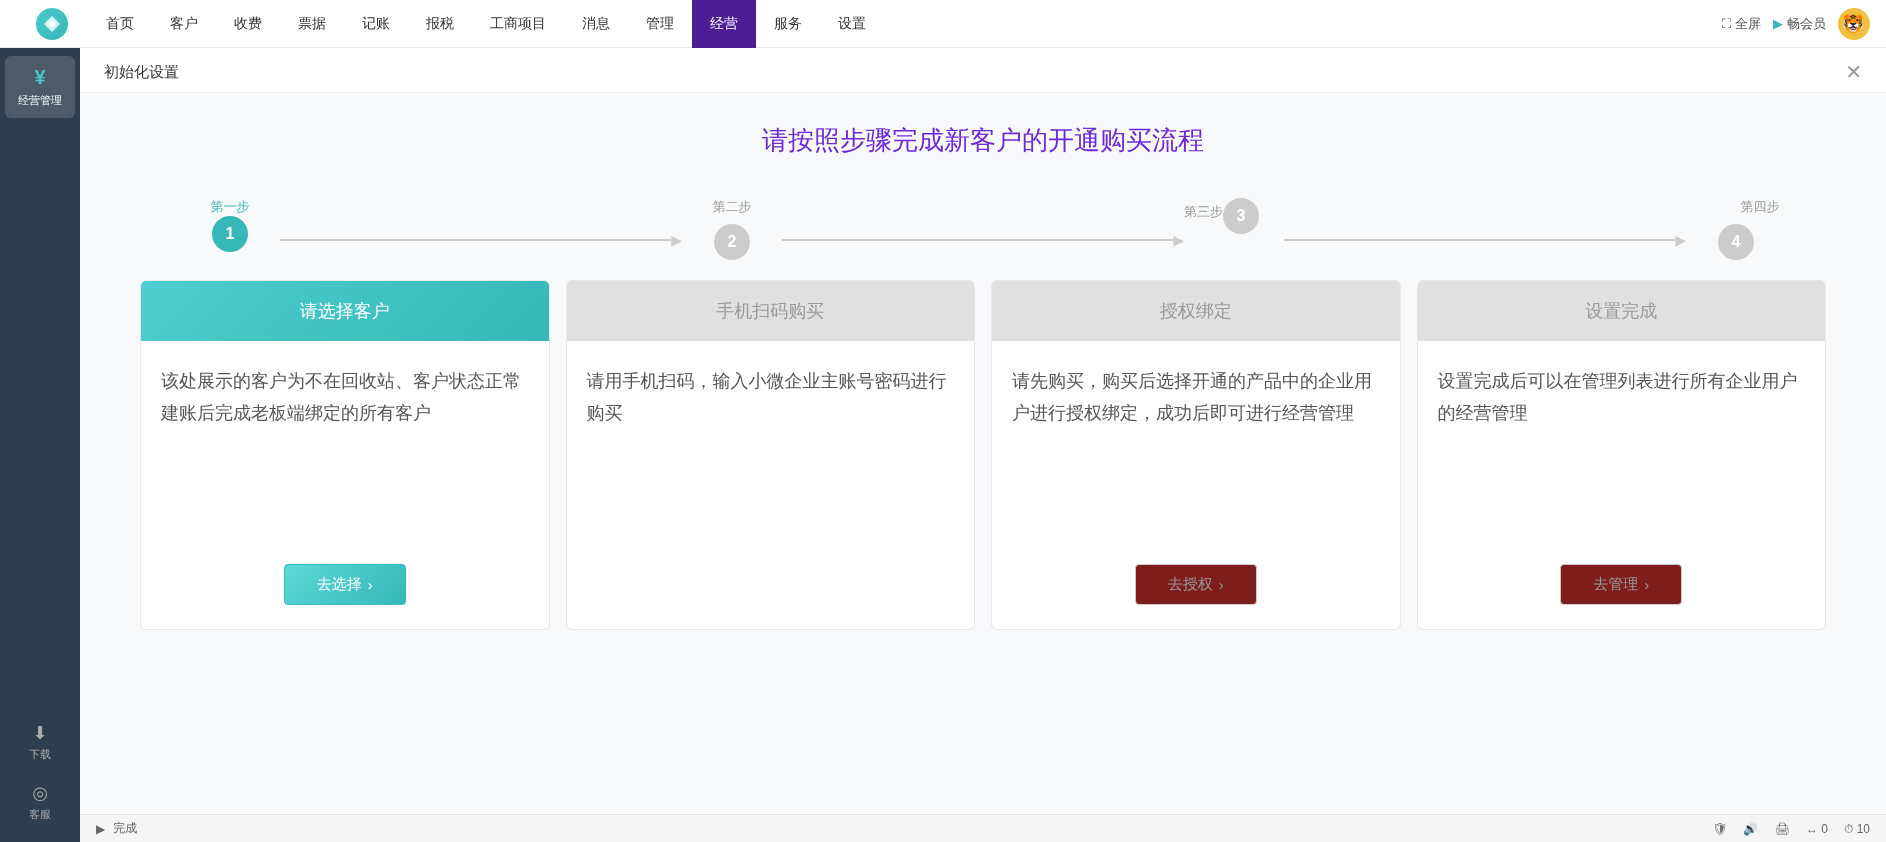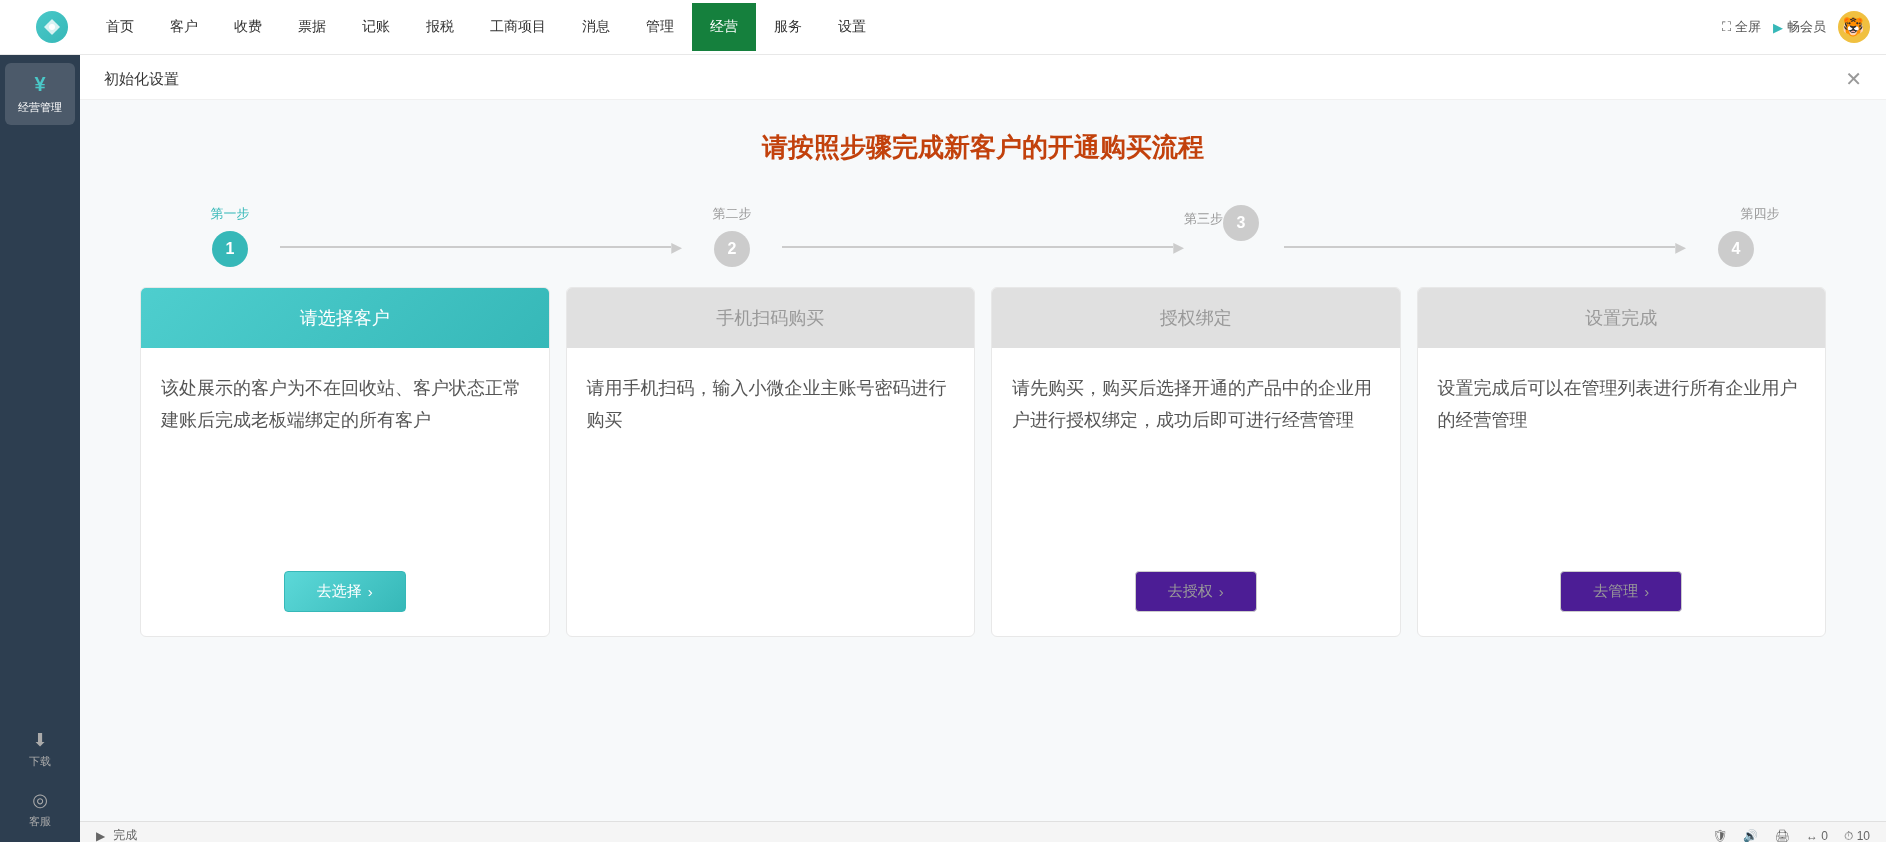--- a/index.html
+++ b/index.html
@@ -1,20 +1,20 @@
 <!DOCTYPE html>
 <html><head>
   <meta charset="utf-8">
   <style>
     * { box-sizing: border-box; margin: 0; padding: 0; }
     body { font-family: 'Microsoft YaHei', Arial, sans-serif; background: #f0f2f5; width: 1886px; height: 842px; overflow: hidden; }
 
     
     .top-nav {
-      height: 55px;
+      height: 48px;
       background: #fff;
       display: flex;
       align-items: center;
       padding: 0 16px;
       border-bottom: 1px solid #e8e8e8;
       position: relative;
       z-index: 10;
     }
     .top-nav-logo {
       width: 72px;
@@ -39,21 +39,21 @@
       padding: 0 18px;
       height: 48px;
       display: flex;
       align-items: center;
       font-size: 14px;
       color: #333;
       cursor: pointer;
       white-space: nowrap;
     }
     .nav-item.active {
-      background: #15803d;
+      background: #4c1d95;
       color: #fff;
     }
     .nav-right {
       display: flex;
       align-items: center;
       gap: 12px;
       margin-left: auto;
     }
     .nav-right-item {
       display: flex;
@@ -161,23 +161,23 @@
     
     .wizard-content {
       flex: 1;
       padding: 30px 60px;
       background: #f7f9fa;
       overflow: auto;
     }
     .wizard-title {
       text-align: center;
       font-size: 26px;
-      color: #c2410c;
+      color: #6d28d9;
       margin-bottom: 40px;
-      font-weight: 700;
+      font-weight: 400;
     }
 
     
     .cards-row {
       display: flex;
       gap: 16px;
       margin-top: 0;
       align-items: flex-end;
     }
     .step-card {
@@ -211,21 +211,21 @@
     }
     .card-footer {
       padding: 16px 20px 24px;
       display: flex;
       justify-content: center;
     }
     .card-btn {
       padding: 10px 32px;
       border-radius: 4px;
       border: 1px solid #ccc;
-      background: #4c1d95;
+      background: #7f1d1d;
       color: #999;
       font-size: 15px;
       cursor: pointer;
       display: flex;
       align-items: center;
       gap: 6px;
     }
     .card-btn.primary {
       background: linear-gradient(135deg, #5cd8d8, #36b8b8);
       border-color: #36b8b8;
@@ -320,21 +320,21 @@
       <span class="page-title">初始化设置</span>
       <span class="close-btn">✕</span>
     </div>
 
     <div class="wizard-content">
       <div class="wizard-title">请按照步骤完成新客户的开通购买流程</div>
 
       <div style="display:flex; align-items:flex-start; padding: 0 40px; margin-bottom: 20px;">
 
         <div style="display:flex; flex-direction:column; align-items:center; width:100px;">
-          <span style="font-size:13px; color:#36b8b8; margin-bottom:8px;">第一步</span>
+          <span style="font-size:13px; color:#36b8b8; ">第一步</span>
           <div style="width:36px; height:36px; border-radius:50%; background:#36b8b8; color:#fff; display:flex; align-items:center; justify-content:center; font-size:16px; font-weight:bold;">1</div>
         </div>
 
         <div style="flex:1; display:flex; align-items:center; padding-top:34px;">
           <div style="flex:1; height:2px; background:#ccc;"></div>
           <span style="color:#ccc; font-size:14px;">▶</span>
         </div>
 
         <div style="display:flex; flex-direction:column; align-items:center; width:100px;">
           <span style="font-size:13px; color:#999; margin-bottom:8px;">第二步</span>

